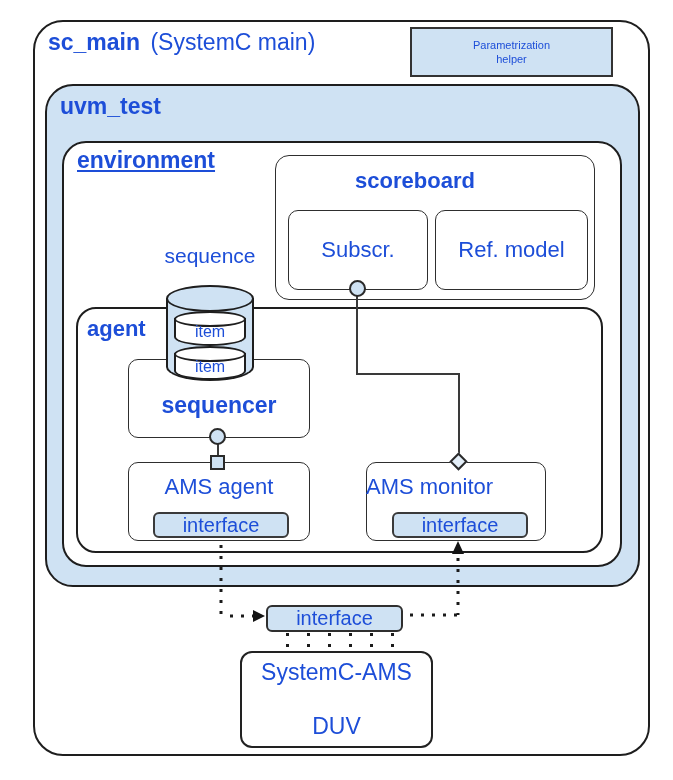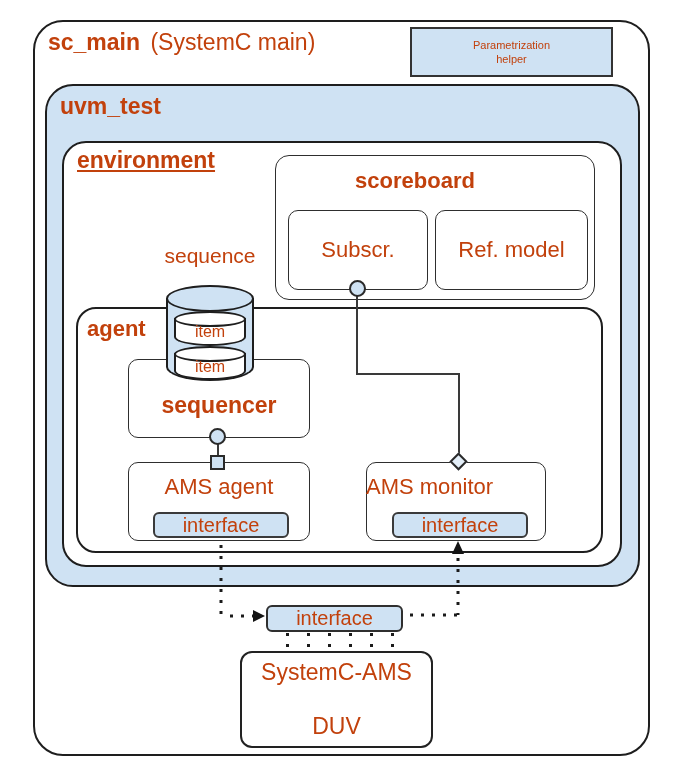--- a/index.html
+++ b/index.html
@@ -1,18 +1,18 @@
 <!DOCTYPE html>
 <html><head>
 <meta charset="utf-8">
 <style>
   html,body{margin:0;padding:0;background:#ffffff;}
   #stage{
     position:relative;width:673px;height:780px;background:#ffffff;overflow:hidden;
-    font-family:"Liberation Sans",sans-serif;color:#c2410c;
+    font-family:"Liberation Sans",sans-serif;color:#1d4ed8;
   }
   .box{position:absolute;box-sizing:border-box;background:#ffffff;border:2px solid #1e1e1e;}
   .thin{border-width:1.5px;border-color:#2e2e2e;}
   .blue{background:#cfe2f3;}
   .lbl{position:absolute;white-space:nowrap;line-height:1.1;}
   .bold{font-weight:bold;}
   .center{display:flex;align-items:center;justify-content:center;text-align:center;border-radius:6px;}
   .colc{display:flex;flex-direction:column;align-items:center;justify-content:center;text-align:center;}
   
   .seg{position:absolute;background:#3a3a3a;}

